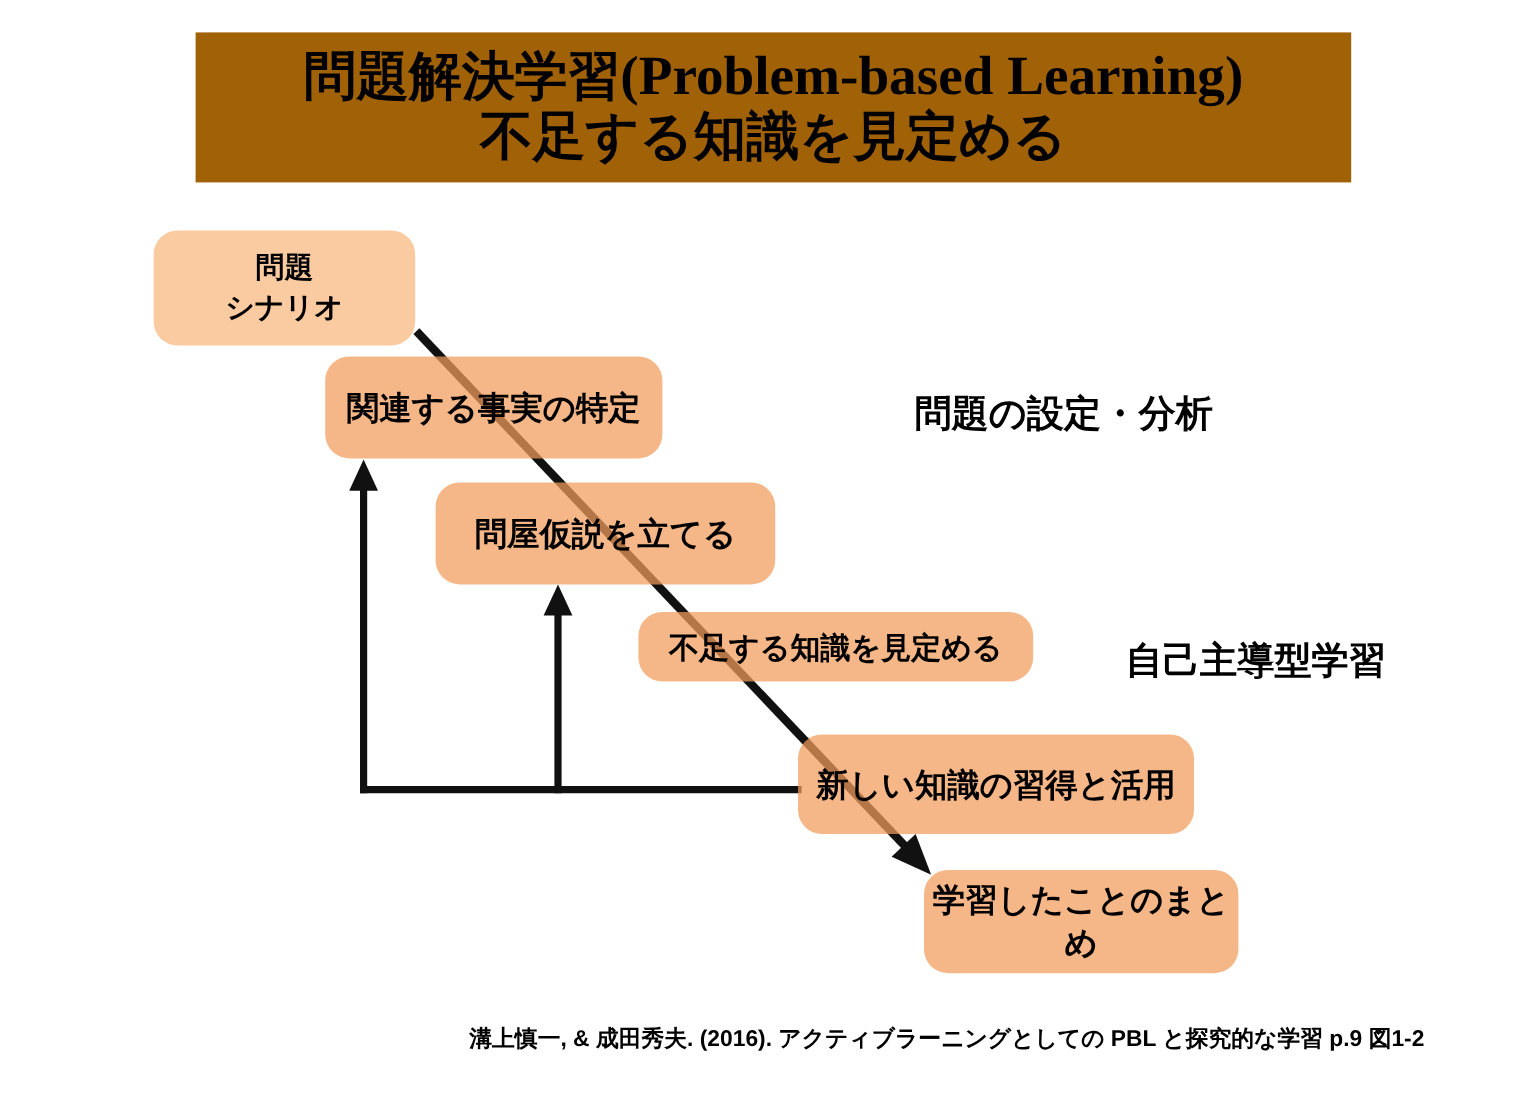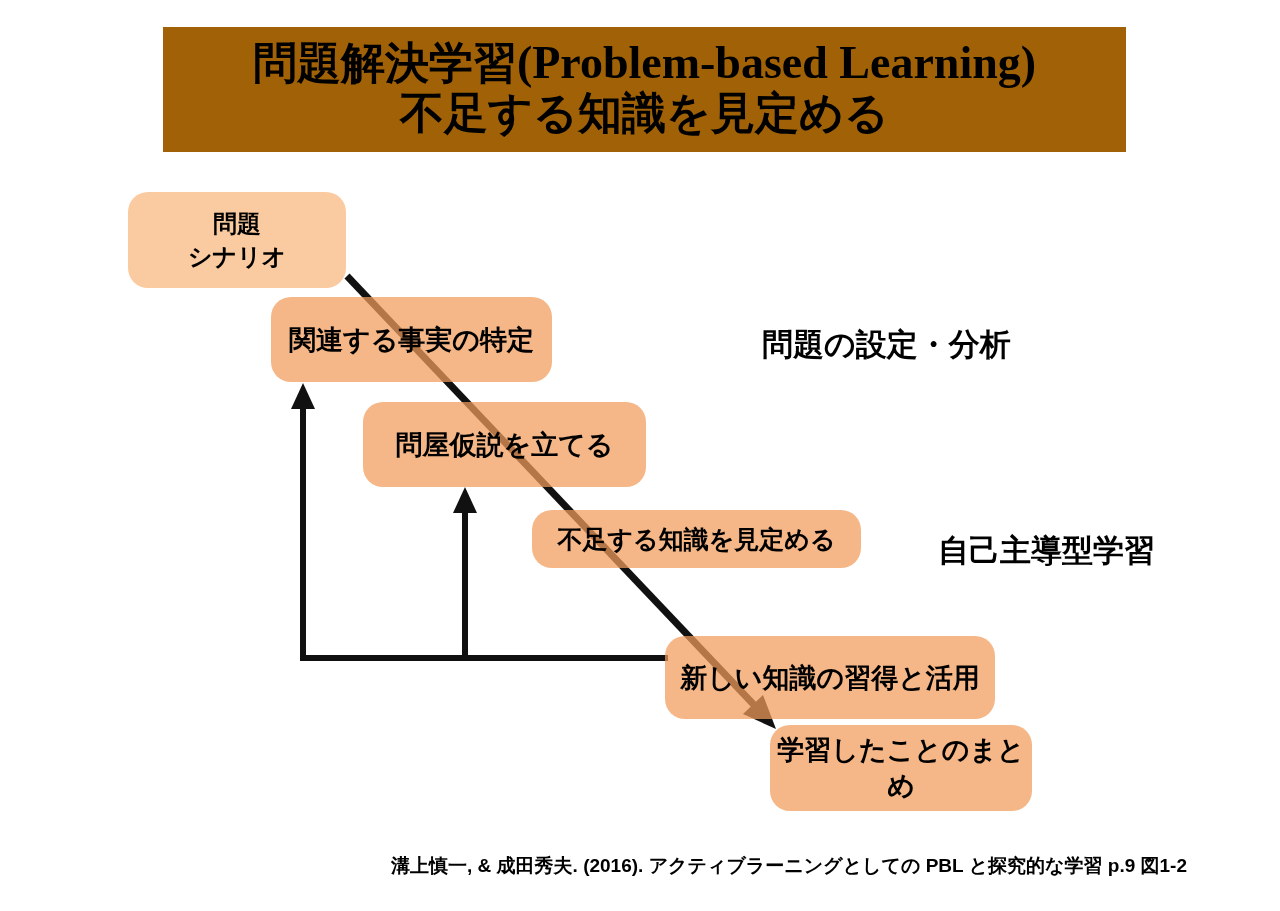--- a/index.html
+++ b/index.html
@@ -20,21 +20,21 @@
   .step{
     position:absolute;z-index:2;border-radius:20px;
     display:flex;align-items:center;justify-content:center;
     font-weight:bold;text-align:center;white-space:pre-line;
   }
   .orange{background:rgba(241,156,90,0.73);}
   .step-1{left:128px;top:192px;width:218px;height:96px;background:#FACBA0;font-size:24px;line-height:33px;}
   .step-2{left:271px;top:297px;width:281px;height:85px;font-size:27px;}
   .step-3{left:363px;top:402px;width:283px;height:85px;font-size:27px;}
   .step-4{left:532px;top:510px;width:329px;height:58px;font-size:25px;}
-  .step-5{left:665px;top:612px;width:330px;height:83px;font-size:27px;margin-top:24px;}
+  .step-5{left:665px;top:612px;width:330px;height:83px;font-size:27px;}
   .step-6{left:770px;top:725px;width:262px;height:86px;font-size:27px;}
   
   .phase{position:absolute;z-index:2;font-size:31px;font-weight:bold;white-space:nowrap;}
   .phase-1{left:762px;top:324px;}
   .phase-2{left:938px;top:530px;text-align:right;}
   
   .citation{
     position:absolute;top:853px;right:93px;z-index:2;
     font-size:19px;font-weight:bold;white-space:nowrap;
   }

